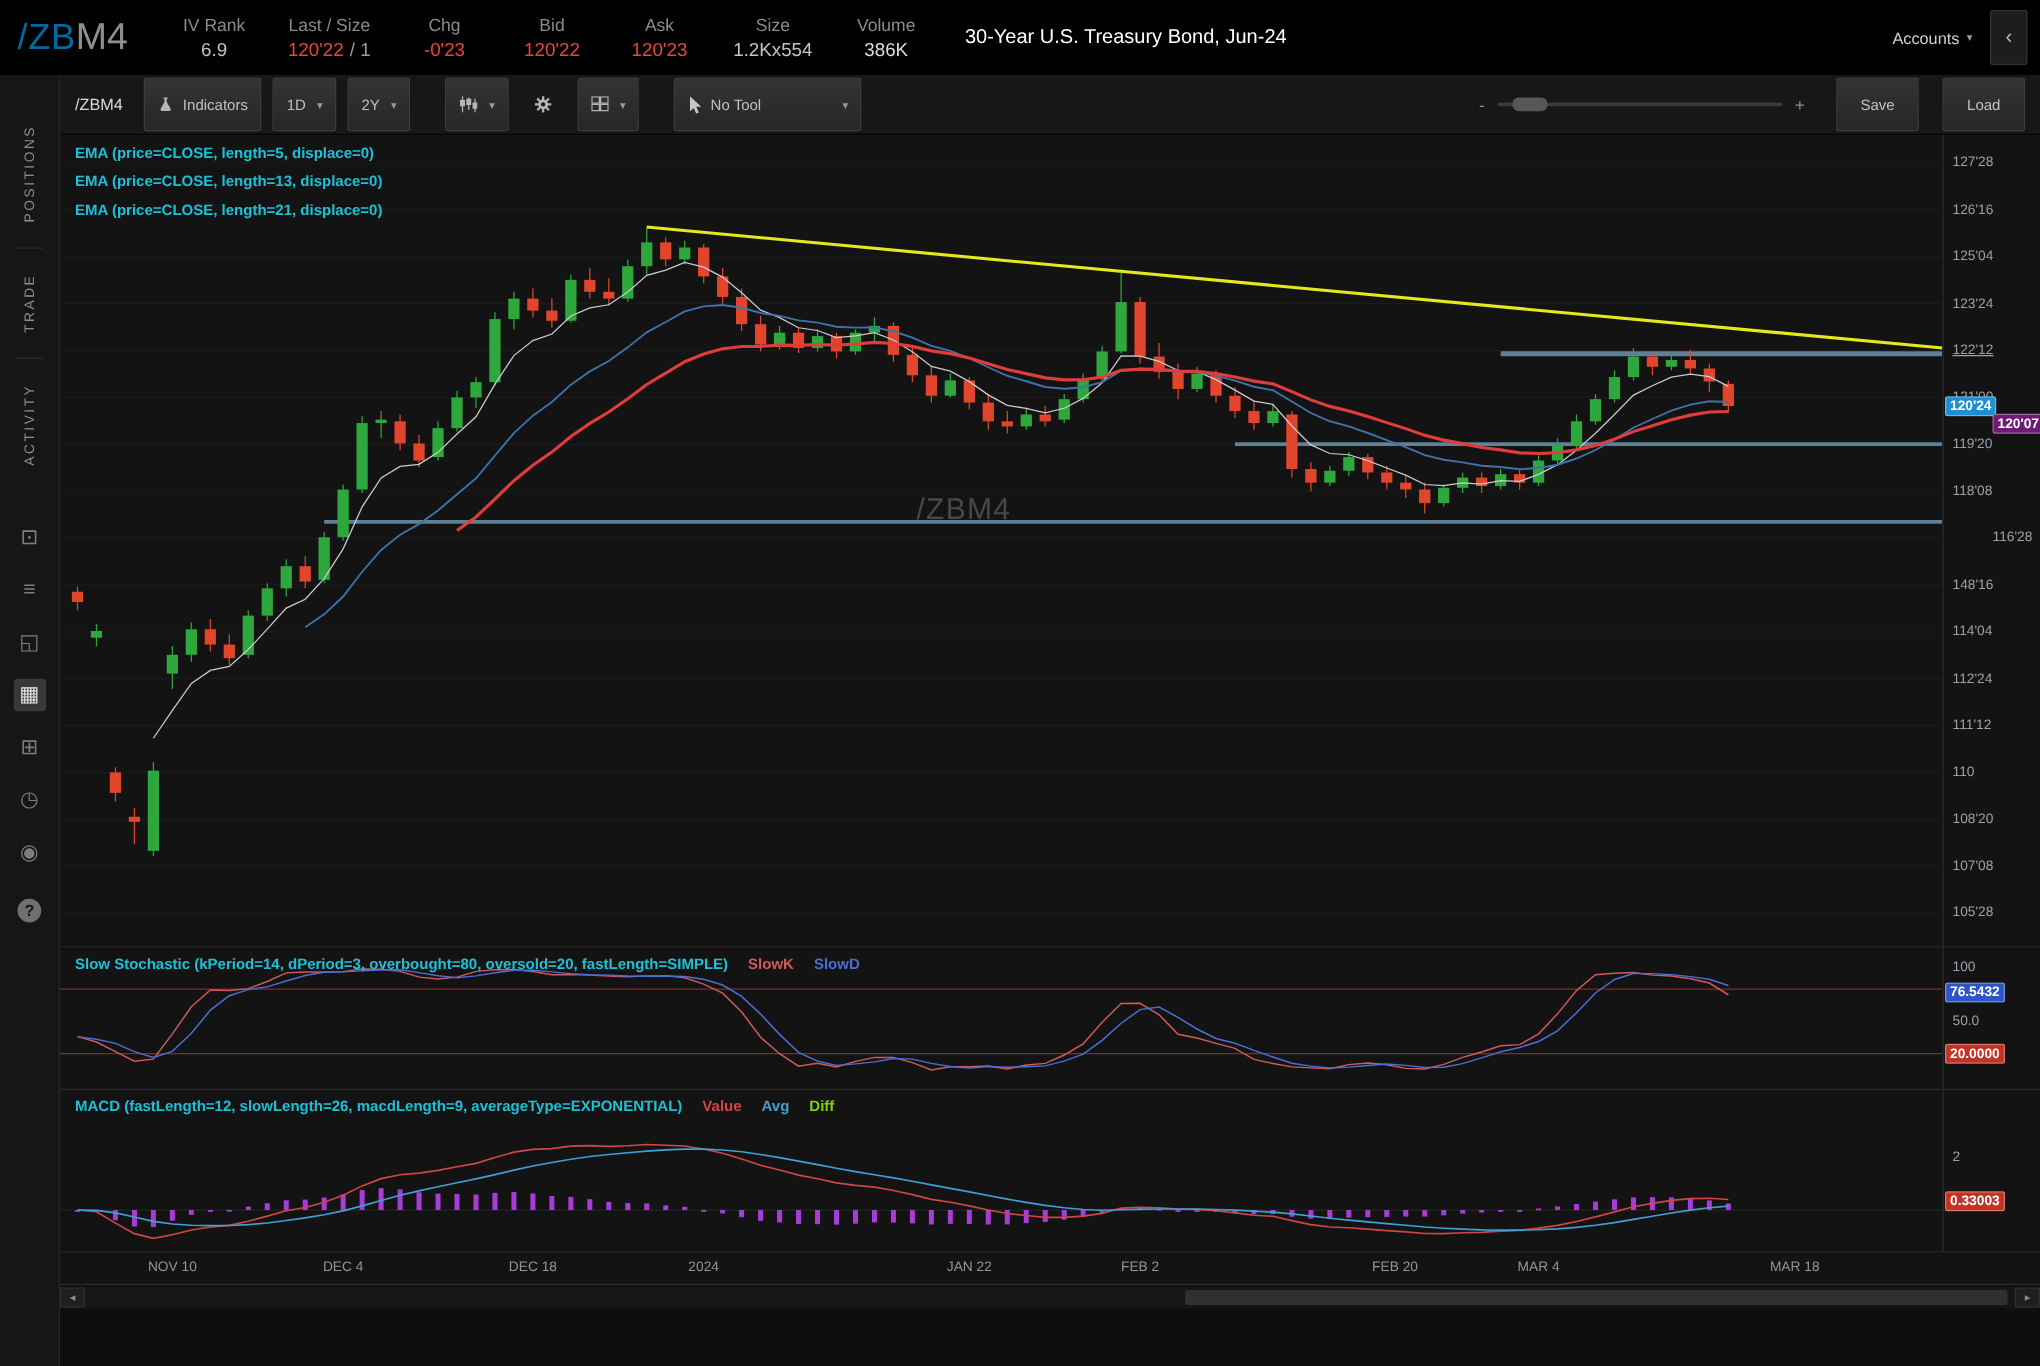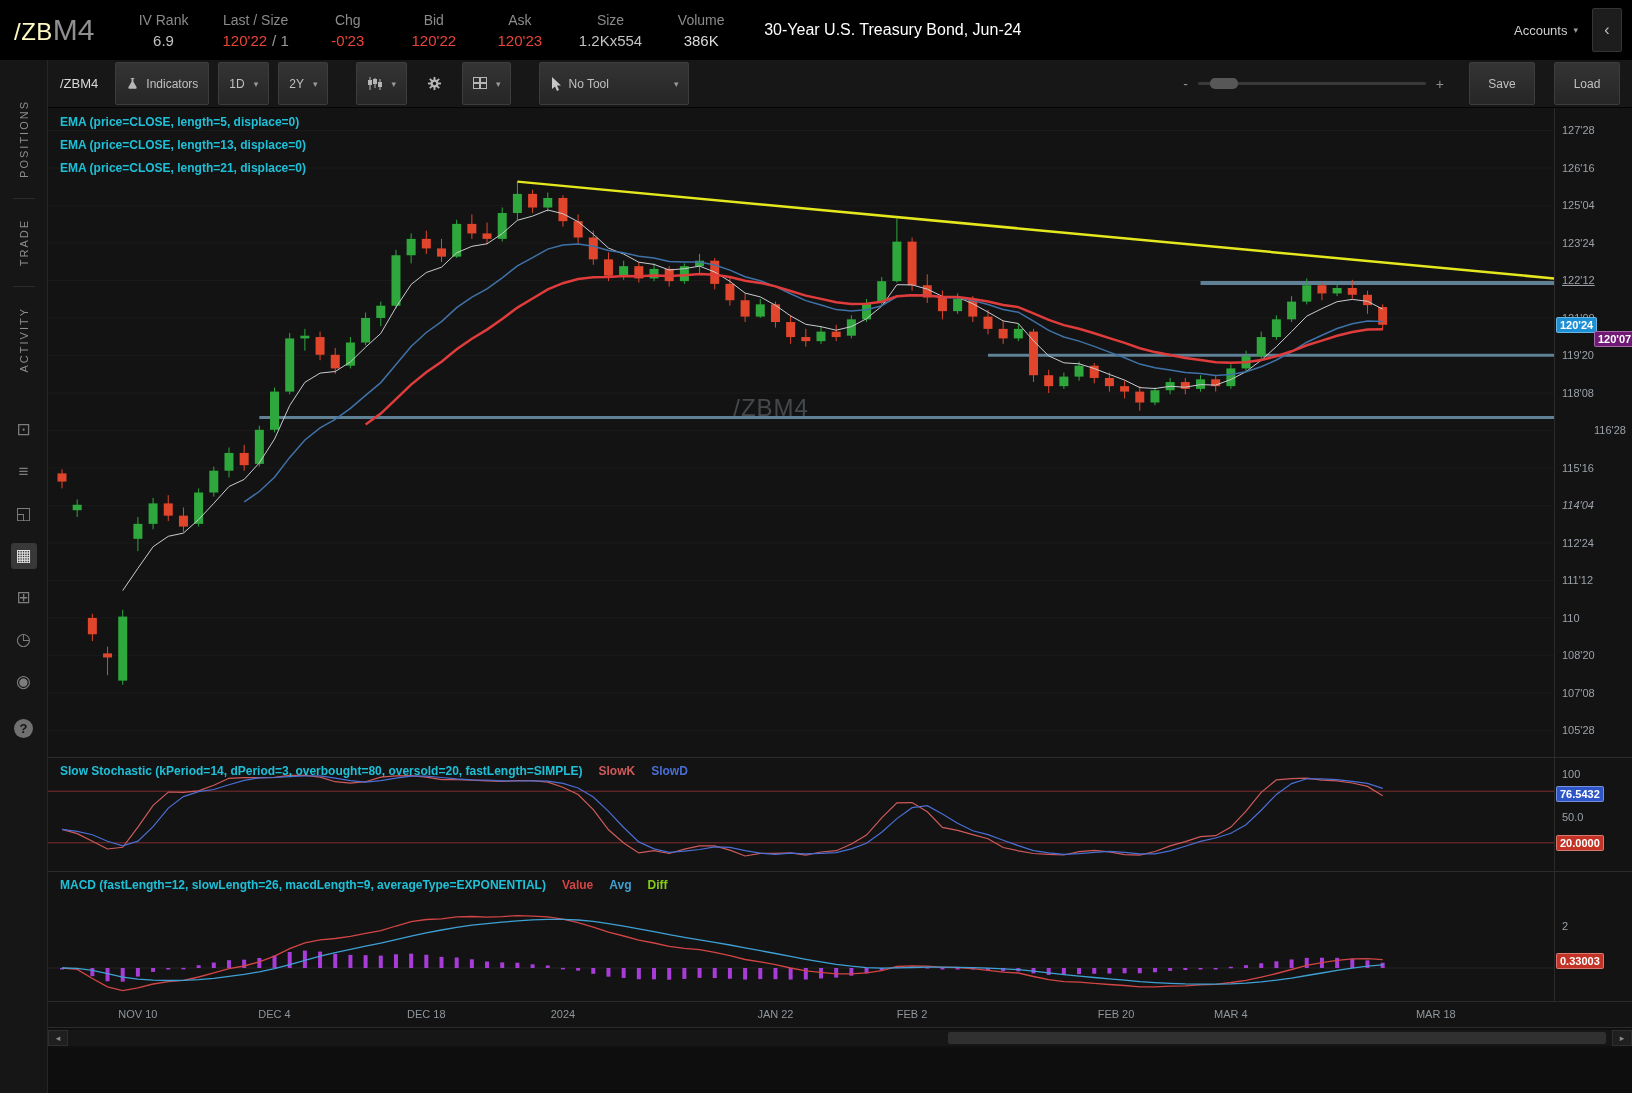--- a/index.html
+++ b/index.html
@@ -2,21 +2,21 @@
 <html><head>
 <meta charset="utf-8">
 <style>
   *{box-sizing:border-box;margin:0;padding:0}
   html,body{background:#000}
   .app{width:1632px;height:1093px;position:relative;overflow:hidden;background:#0c0c0c;
        font-family:"Liberation Sans",sans-serif;-webkit-font-smoothing:antialiased}
   
   .qheader{height:60px;background:#000;display:flex;align-items:center;padding:0 10px 0 14px}
   .symwrap{display:flex;align-items:baseline;margin-right:26px}
-  .sym-main{font-size:24px;color:#fef9c3;letter-spacing:.5px}
+  .sym-main{font-size:29px;color:#0369a1;letter-spacing:.5px}
   .sym-suffix{font-size:30px;color:#8f8f8f}
   .stat{display:flex;flex-direction:column;align-items:center;margin:0 16px;min-width:54px}
   .stat .lbl{font-size:14px;color:#8b8b8b;margin-bottom:4px;white-space:nowrap}
   .statrow{display:flex;gap:5px;align-items:baseline}
   .val{font-size:15px;color:#dcdcdc;white-space:nowrap}
   .val.red{color:#e8453a}
   .val.dim{color:#9a9a9a}
   .val.mid{color:#c3c3c3}
   .desc{font-size:16px;color:#fff;margin-left:20px;white-space:nowrap}
   .hspacer{flex:1}
@@ -439,22 +439,22 @@
         <div class="yaxis" id="price-axis">
             <div class="tick" style="top: 22.4968px;">127'28</div>
             <div class="tick" style="top: 59.9916px;">126'16</div>
             <div class="tick" style="top: 97.4863px;">125'04</div>
             <div class="tick" style="top: 134.981px;">123'24</div>
             <div class="tick" style="top: 172.476px; text-decoration: underline;">122'12</div>
             <div class="tick" style="top: 209.971px;">121'00</div>
             <div class="tick" style="top: 247.465px;">119'20</div>
             <div class="tick" style="top: 284.96px;">118'08</div>
             <div class="tick" style="top: 322.455px; margin-left: 32px;">116'28</div>
-            <div class="tick" style="top: 359.95px;">115'16</div>
-            <div class="tick" style="top: 397.444px; font-style: italic;">114'04</div>
+            <div class="tick" style="top: 359.95px;">148'16</div>
+            <div class="tick" style="top: 397.444px;">114'04</div>
             <div class="tick" style="top: 434.939px;">112'24</div>
             <div class="tick" style="top: 472.434px;">111'12</div>
             <div class="tick" style="top: 509.929px;">110</div>
             <div class="tick" style="top: 547.423px;">108'20</div>
             <div class="tick" style="top: 584.918px;">107'08</div>
             <div class="tick" style="top: 622.413px;">105'28</div>
             <div class="bubble" style="top: 216.788px; background: rgb(29, 143, 212);">120'24</div>
             <div class="bubble" style="top: 231.24px; background: #701a75; margin-left: 38px;">120'07</div>
           </div>
 

